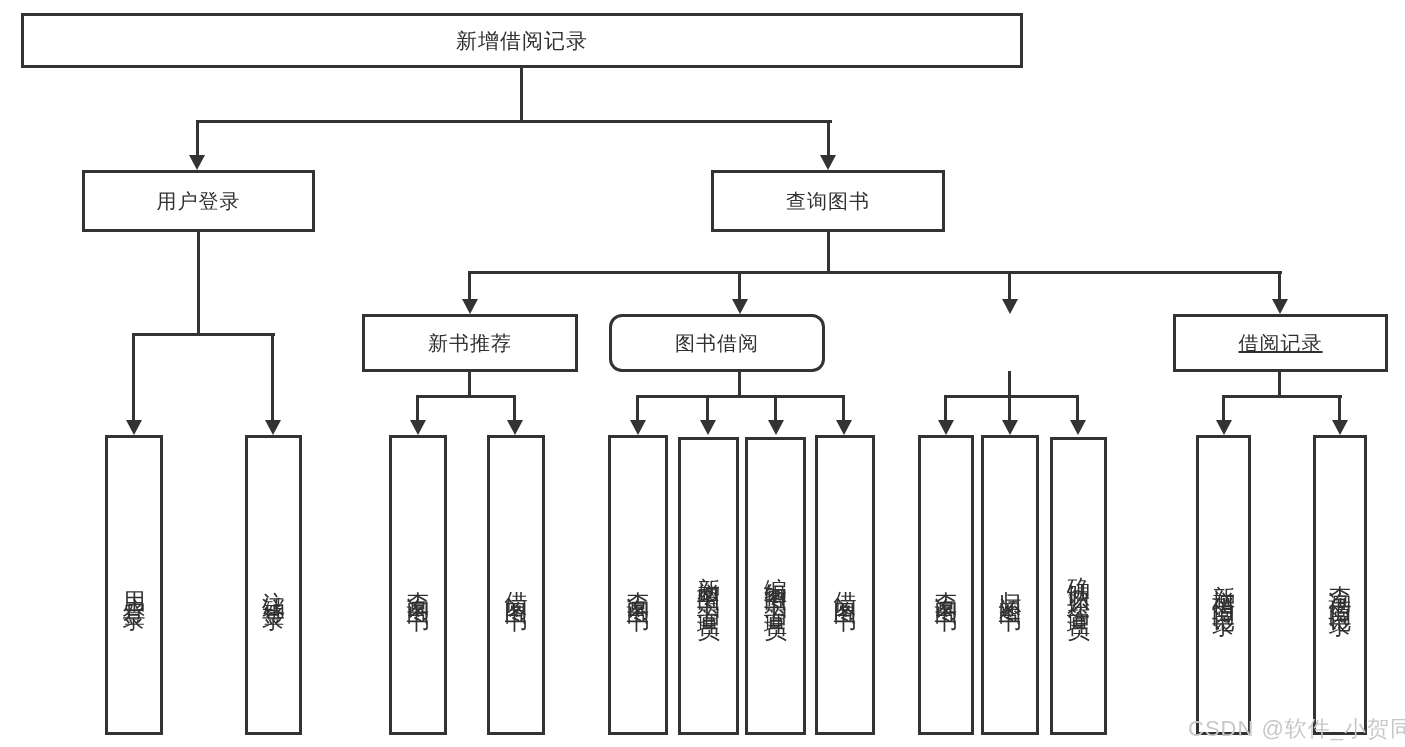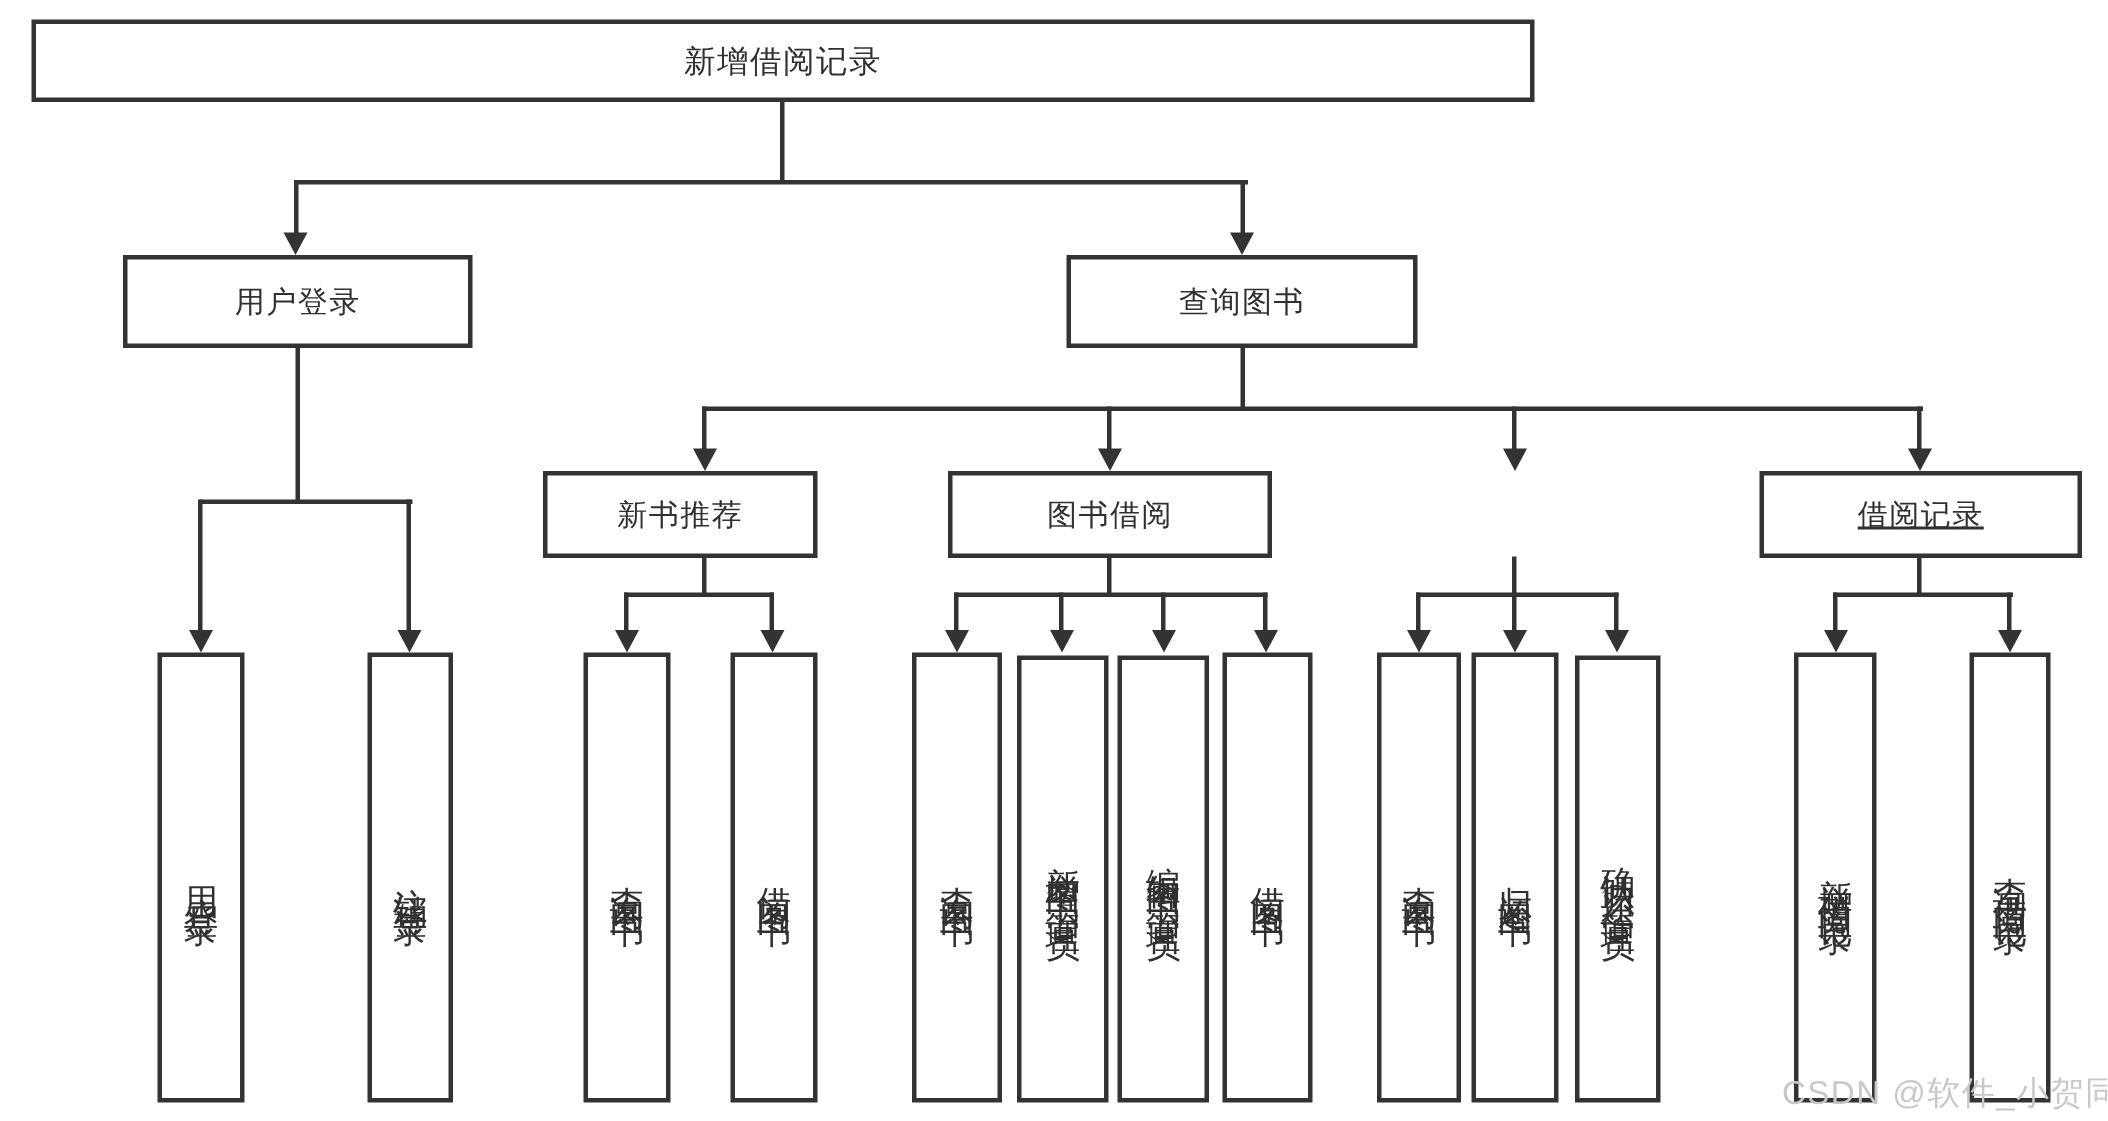--- a/index.html
+++ b/index.html
@@ -87,22 +87,22 @@
   <div class="hline" style="left:468px;top:271px;width:814px;"></div>
   <div class="vline" style="left:468px;top:271px;height:30px;"></div>
   <div class="arrow" style="left:462px;top:299px;"></div>
   <div class="vline" style="left:738px;top:271px;height:30px;"></div>
   <div class="arrow" style="left:732px;top:299px;"></div>
   <div class="vline" style="left:1008px;top:271px;height:30px;"></div>
   <div class="arrow" style="left:1002px;top:299px;"></div>
   <div class="vline" style="left:1278px;top:271px;height:30px;"></div>
   <div class="arrow" style="left:1272px;top:299px;"></div>
 
-  <div class="node" style="left:362px;top:314px;width:183px;height:58px;">新书推荐</div>
-  <div class="node" style="left:632px;top:314px;width:216px;height:58px;">图书借阅</div>
+  <div class="node" style="left:362px;top:314px;width:216px;height:58px;">新书推荐</div>
+  <div class="node" style="left:609px;top:314px;width:216px;height:58px;border-radius:13px;">图书借阅</div>
   <div class="node" style="left:1173px;top:314px;width:215px;height:58px;text-decoration:underline;">借阅记录</div>
 
   <div class="vline" style="left:468px;top:371px;height:27px;"></div>
   <div class="hline" style="left:416px;top:395px;width:100px;"></div>
   <div class="vline" style="left:416px;top:395px;height:27px;"></div>
   <div class="arrow" style="left:410px;top:420px;"></div>
   <div class="vline" style="left:513px;top:395px;height:27px;"></div>
   <div class="arrow" style="left:507px;top:420px;"></div>
 
   <div class="vline" style="left:738px;top:371px;height:27px;"></div>

